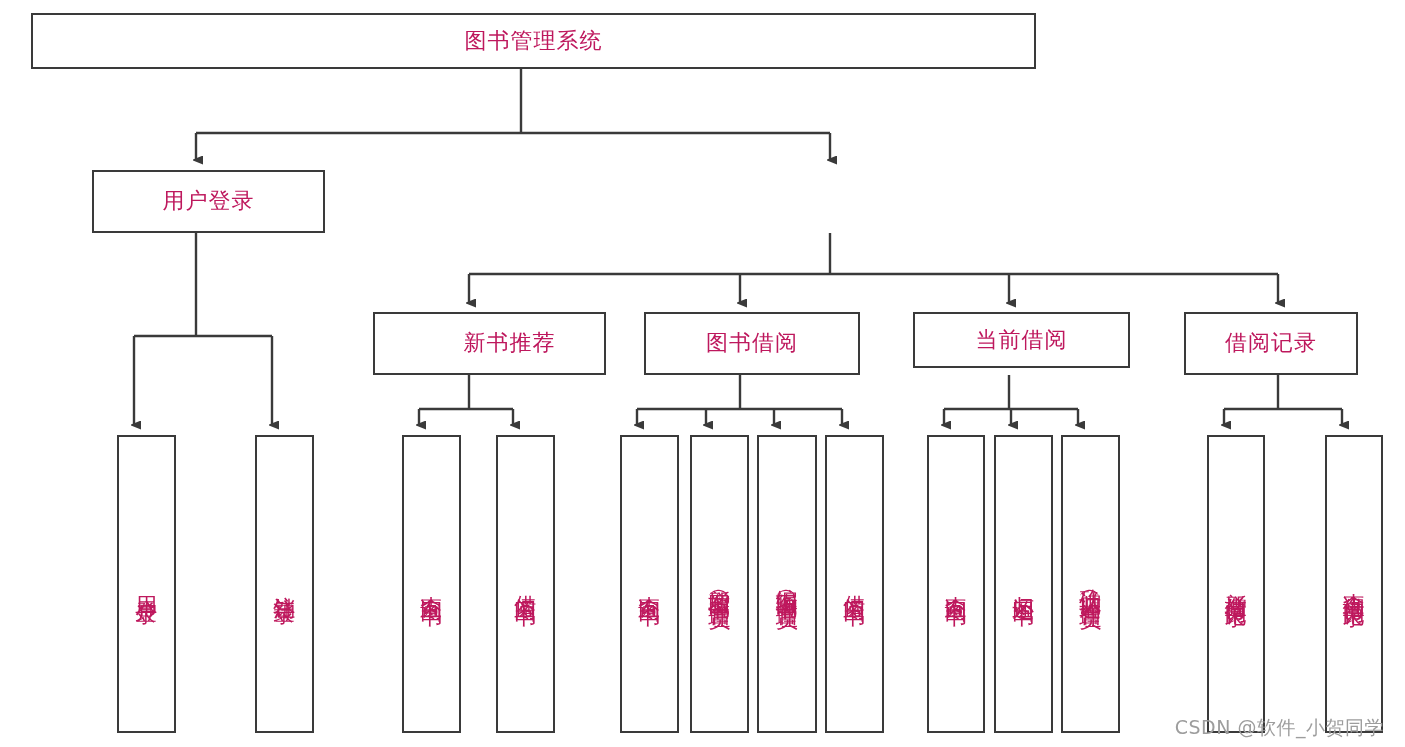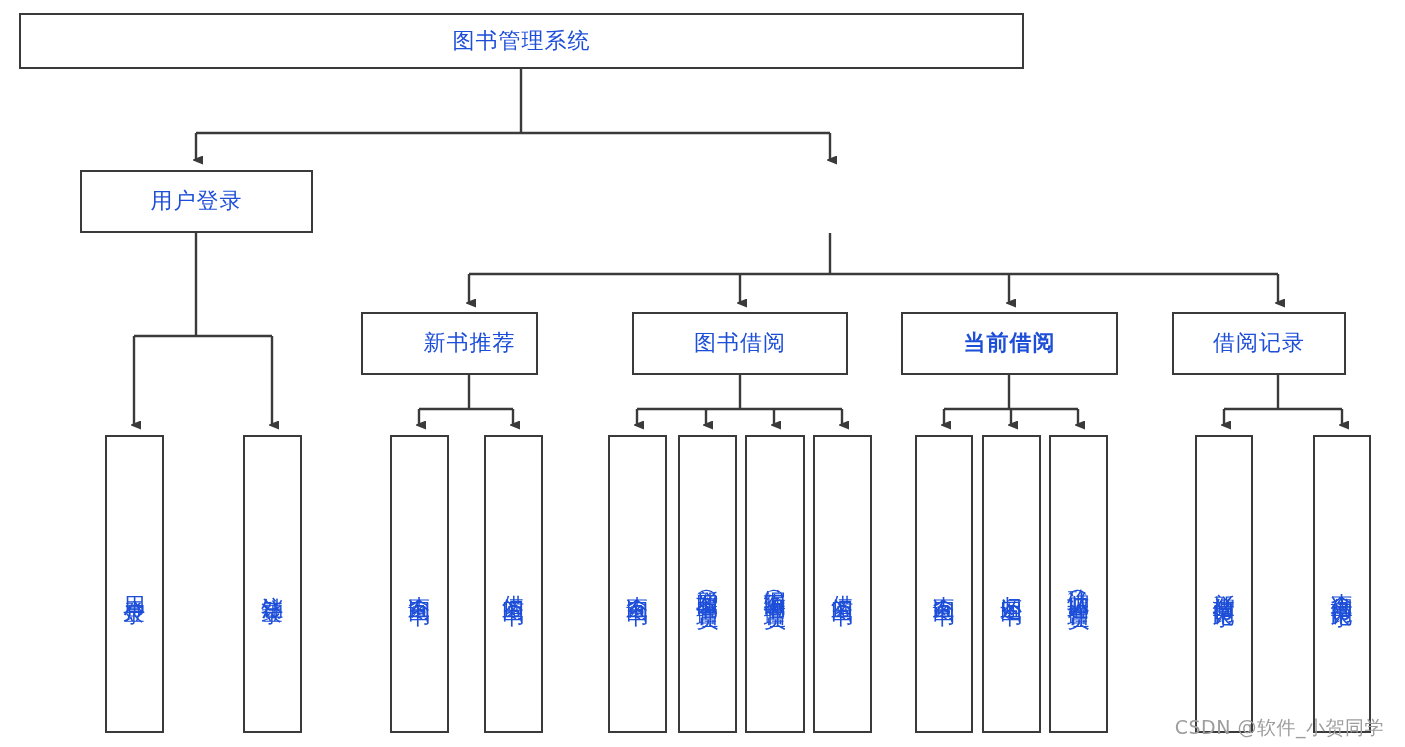--- a/index.html
+++ b/index.html
@@ -18,21 +18,22 @@
     overflow: hidden;
   }
   .node {
     position: absolute;
     box-sizing: border-box;
     border: 2px solid #3a3a3a;
     background: #ffffff;
     display: flex;
     align-items: center;
     justify-content: center;
-    color: #1d4ed8;
+    color: #be185d;
+    margin-left: 12px;
   }
   .node.horiz {
     font-size: 22px;
     letter-spacing: 1px;
     line-height: 1.2;
   }
   .node.vert {
     writing-mode: vertical-rl;
     text-orientation: upright;
     font-size: 22px;
@@ -114,23 +115,23 @@
       <path d="M1224,409 L1342,409"></path>
       <path d="M1224,409 L1224,425" marker-end="url(#arrow)"></path>
       <path d="M1342,409 L1342,425" marker-end="url(#arrow)"></path>
     </g>
   </svg>
 
   <div class="node horiz" style="left:19px; top:13px; width:1005px; height:56px;">图书管理系统</div>
 
   <div class="node horiz" style="left:80px; top:170px; width:233px; height:63px;">用户登录</div>
 
-  <div class="node horiz" style="left:361px; top:312px; width:177px; height:63px;padding-left:40px;">新书推荐</div>
+  <div class="node horiz" style="left:361px; top:312px; width:233px; height:63px;padding-left:40px;">新书推荐</div>
   <div class="node horiz" style="left:632px; top:312px; width:216px; height:63px;">图书借阅</div>
-  <div class="node horiz" style="left:901px; top:312px; width:217px; height:63px;font-weight:bold;">当前借阅</div>
+  <div class="node horiz" style="left:901px; top:312px; width:217px; height:56px;">当前借阅</div>
   <div class="node horiz" style="left:1172px; top:312px; width:174px; height:63px;">借阅记录</div>
 
   <div class="node vert" style="left:105px; top:435px; width:59px; height:298px;">
     <span>用户登录</span>
   </div>
   <div class="node vert" style="left:243px; top:435px; width:59px; height:298px;">
     <span>注销登录</span>
   </div>
 
   <div class="node vert" style="left:390px; top:435px; width:59px; height:298px;">

